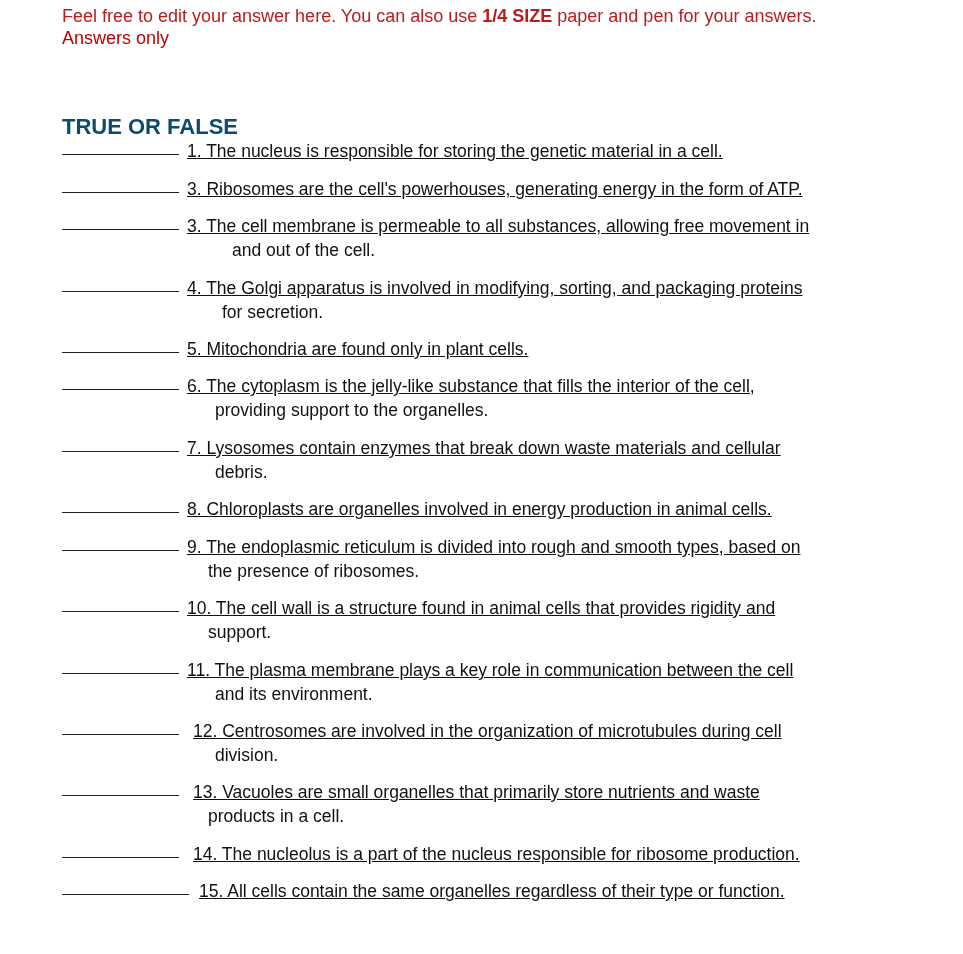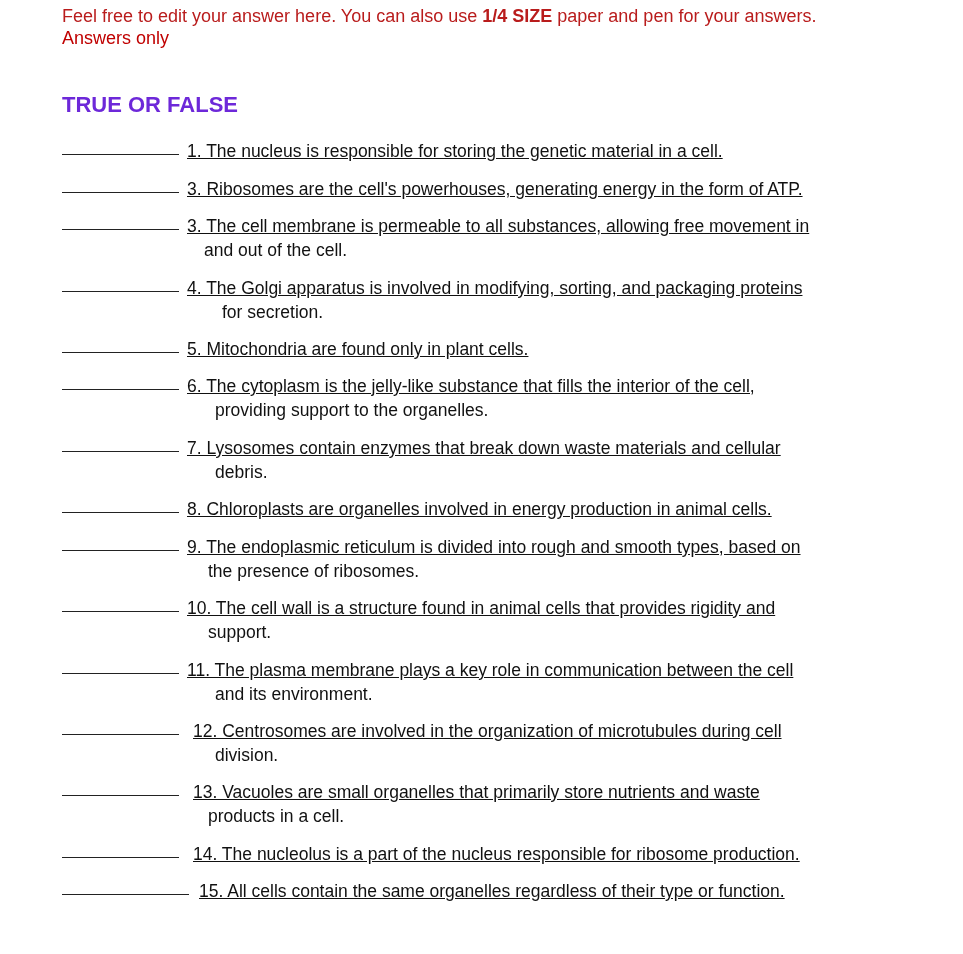--- a/index.html
+++ b/index.html
@@ -8,22 +8,22 @@
       font-family: "Liberation Sans", sans-serif; color: #111111;
     }
     .intro {
       position: absolute; left: 62px; top: 5px; font-size: 18px; line-height: 22px; color: #b91c1c;
     }
     .intro b { font-weight: bold; }
     .answers-only {
       position: absolute; left: 62px; top: 27px; font-size: 18px; line-height: 22px; color: #c00000;
     }
     .section-title {
-      position: absolute; left: 62px; top: 92px; font-size: 22px; font-weight: bold;
-      color: #6d28d9; line-height: 26px;
+      position: absolute; left: 62px; top: 114px; font-size: 22px; font-weight: bold;
+      color: #0c4a6e; line-height: 26px;
     }
     .item { position: absolute; left: 62px; width: 860px; font-size: 17.5px; line-height: 24px; }
     .blank {
       position: absolute; left: 0; top: 15px; width: 117px; height: 0;
       border-bottom: 1px solid #222;
     }
     .blank.wide { width: 127px; }
     .q { position: absolute; white-space: nowrap; text-decoration: underline; }
     .q2 { position: absolute; white-space: nowrap; }
   </style>
@@ -41,21 +41,21 @@
 </div>
 
 <div class="item" style="top:177px;">
   <div class="blank"></div>
   <div class="q" style="left:125px; top:0;">3. Ribosomes are the cell's powerhouses, generating energy in the form of ATP.</div>
 </div>
 
 <div class="item" style="top:214px;">
   <div class="blank"></div>
   <div class="q" style="left:125px; top:0;">3.  The cell membrane is permeable to all substances, allowing free movement in</div>
-  <div class="q2" style="left:142px; top:24px;">and out of the cell.</div>
+  <div class="q2" style="left:170px; top:24px;">and out of the cell.</div>
 </div>
 
 <div class="item" style="top:276px;">
   <div class="blank"></div>
   <div class="q" style="left:125px; top:0;">4. The Golgi apparatus is involved in modifying, sorting, and packaging proteins</div>
   <div class="q2" style="left:160px; top:24px;">for secretion.</div>
 </div>
 
 <div class="item" style="top:337px;">
   <div class="blank"></div>

